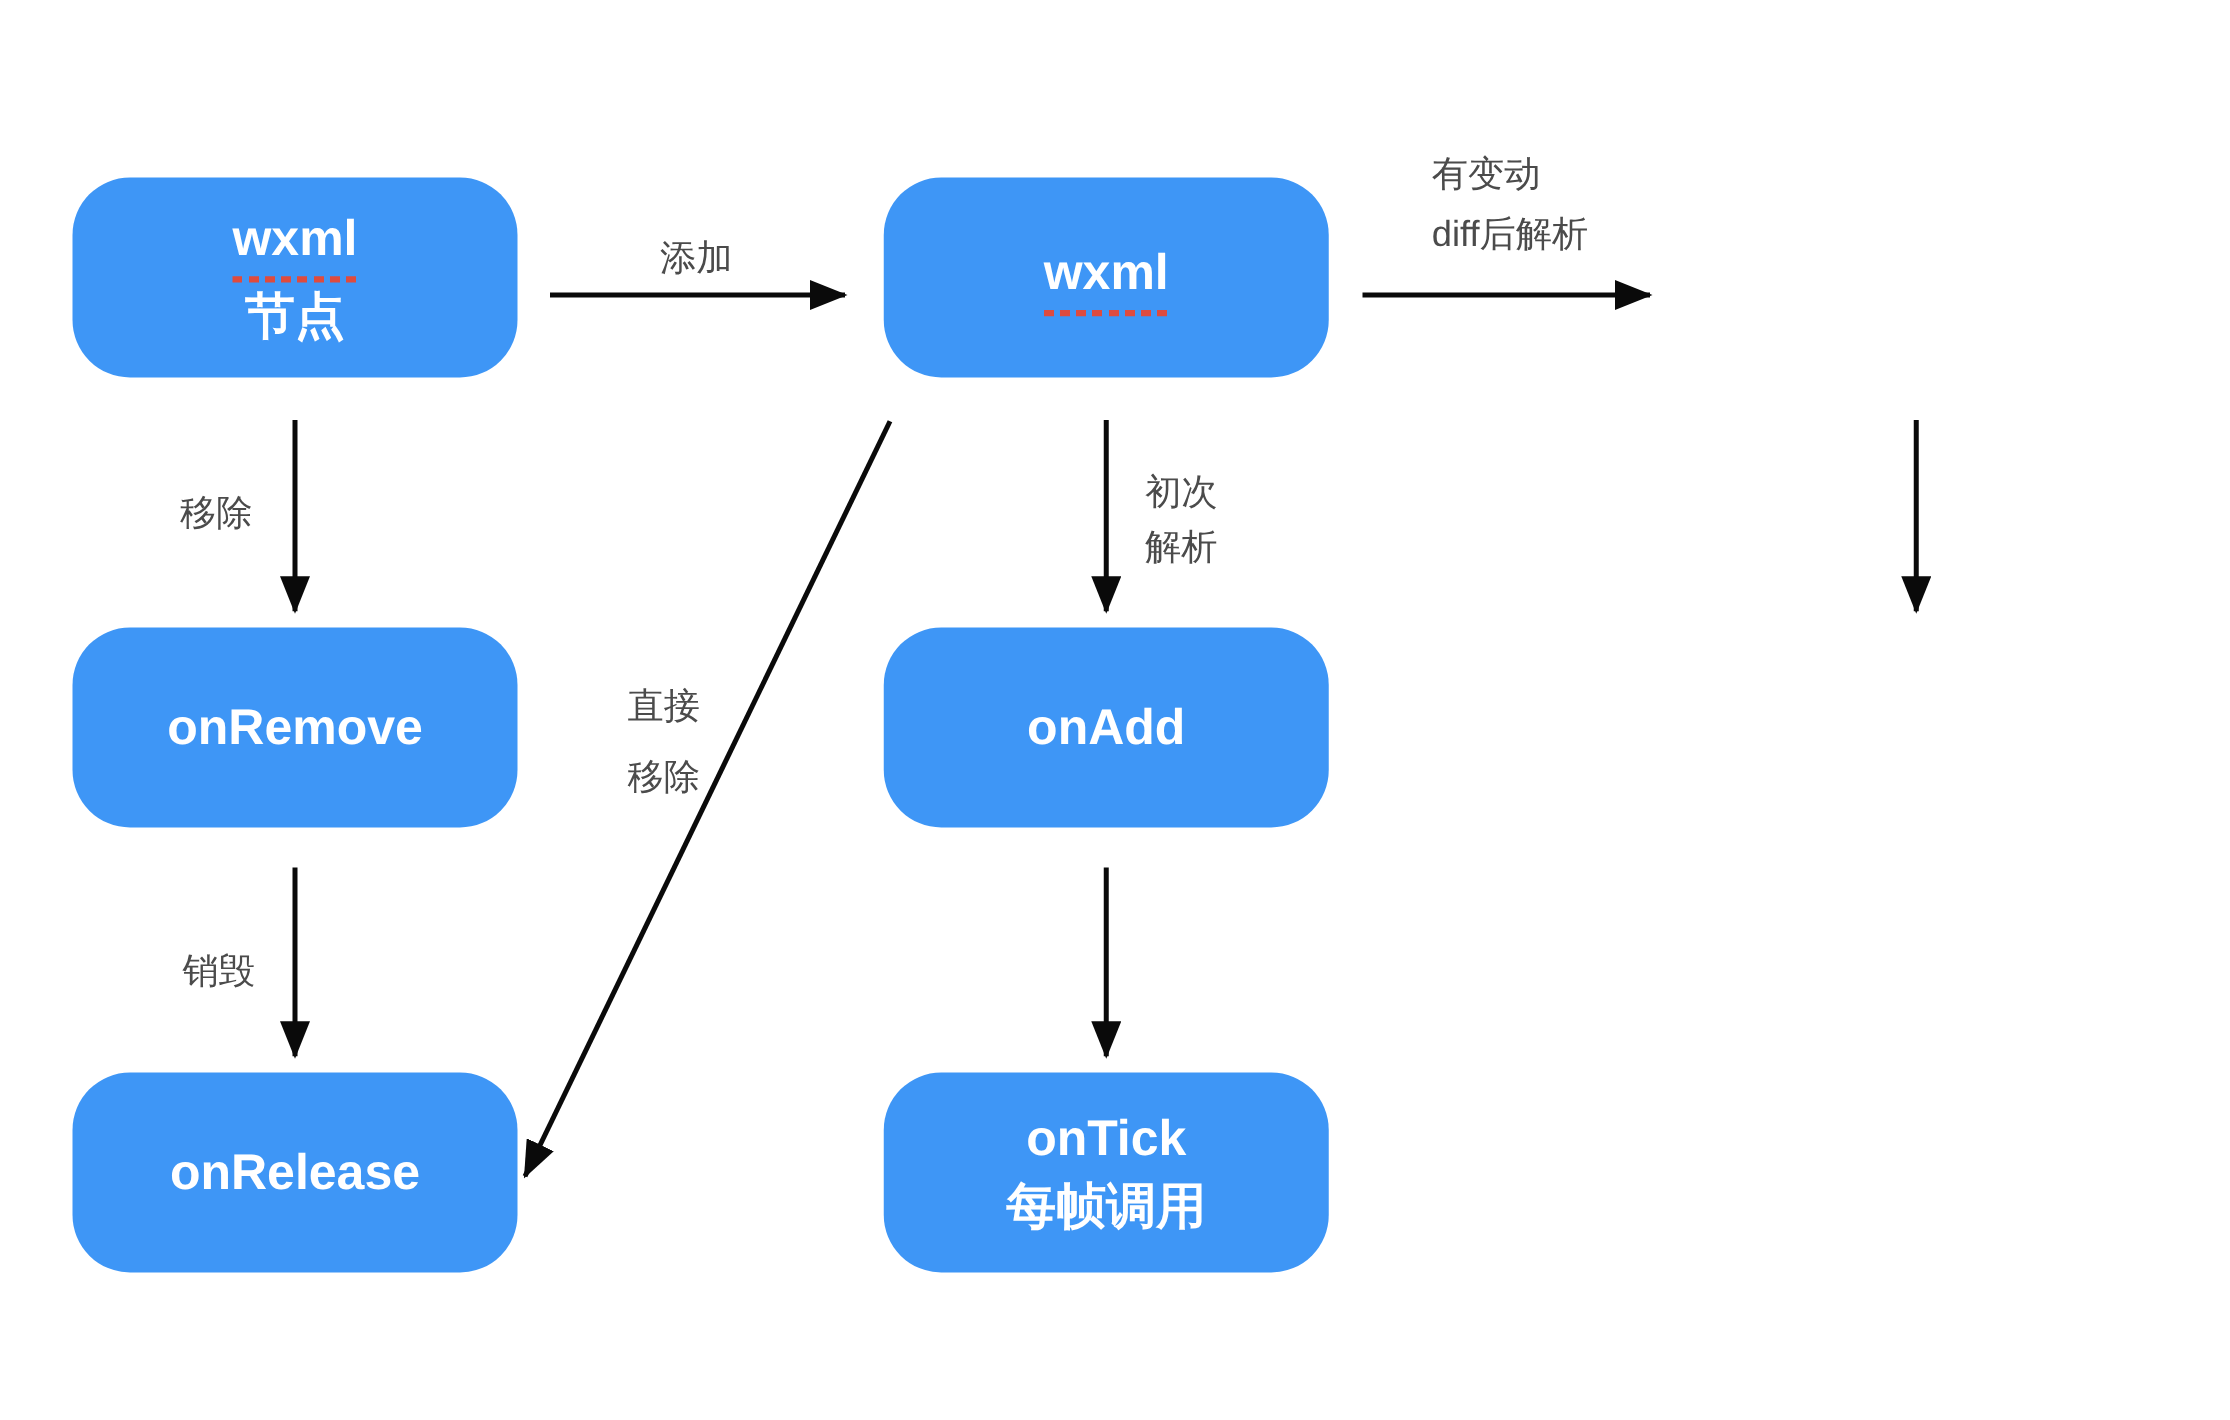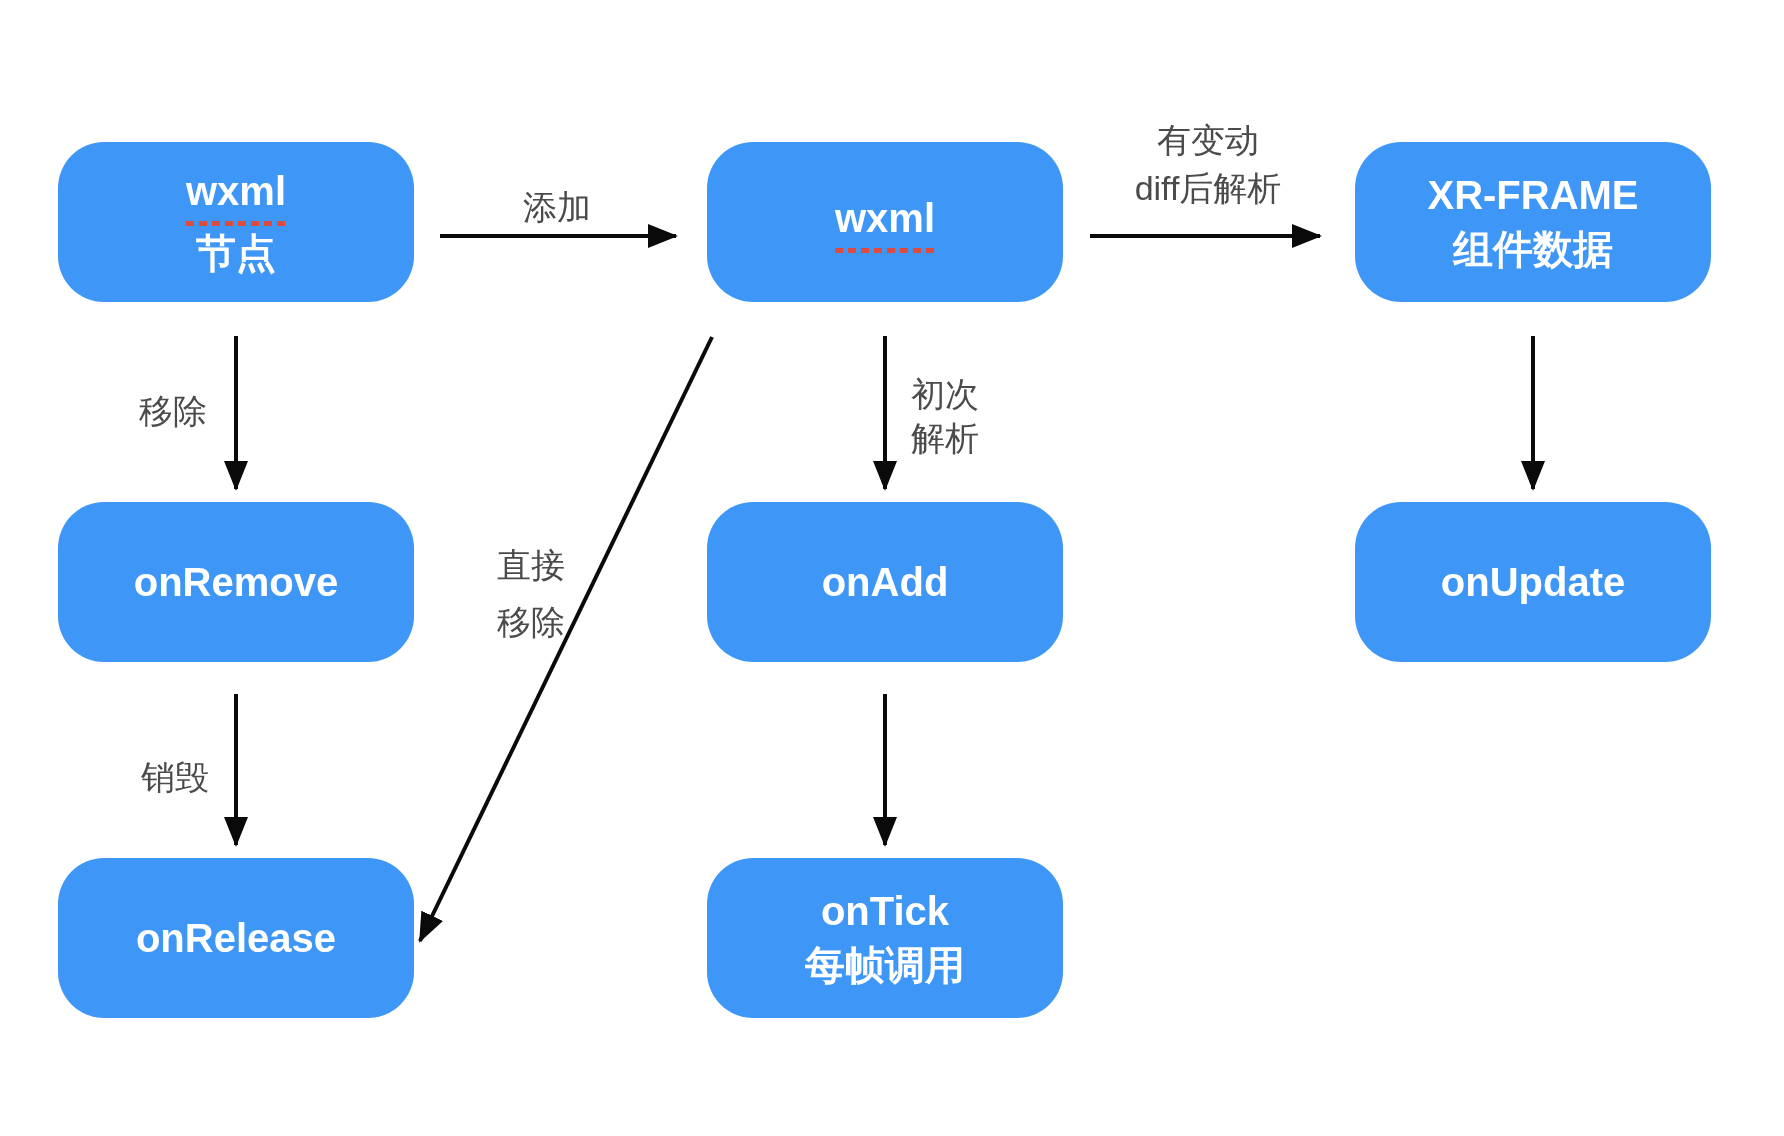--- a/index.html
+++ b/index.html
@@ -65,24 +65,23 @@
       var(--underline-color) 0px,
       var(--underline-color) 8px,
       transparent 8px,
       transparent 13px
     );
   }
   .edge-label{
     position:absolute;
     transform:translate(-50%,-50%);
     color:var(--label-color);
-    font-size:34px;
+    font-size:29px;
     font-weight:500;
     line-height:48px;
-    text-align:center;
     white-space:nowrap;
   }
   .edge-label.tight{line-height:44px;}
   .edge-label.wide{line-height:57px;}
 </style>
 </head>
 <body>
 
 <div class="stage">
 
@@ -104,36 +103,29 @@
 
   <div class="node" style="left:58px;top:142px;">
     <div class="nline"><span class="misspelled">wxml</span></div>
     <div class="nline">节点</div>
   </div>
 
   <div class="node" style="left:707px;top:142px;">
     <div class="nline"><span class="misspelled">wxml</span></div>
   </div>
 
-  <div class="node" style="left:1355px;top:142px;">
-    <div class="nline">XR-FRAME</div>
-    <div class="nline">组件数据</div>
-  </div>
 
   <div class="node" style="left:58px;top:502px;">
     <div class="nline">onRemove</div>
   </div>
 
   <div class="node" style="left:707px;top:502px;">
     <div class="nline">onAdd</div>
   </div>
 
-  <div class="node" style="left:1355px;top:502px;">
-    <div class="nline">onUpdate</div>
-  </div>
 
   <div class="node" style="left:58px;top:858px;">
     <div class="nline">onRelease</div>
   </div>
 
   <div class="node" style="left:707px;top:858px;">
     <div class="nline">onTick</div>
     <div class="nline">每帧调用</div>
   </div>
 

